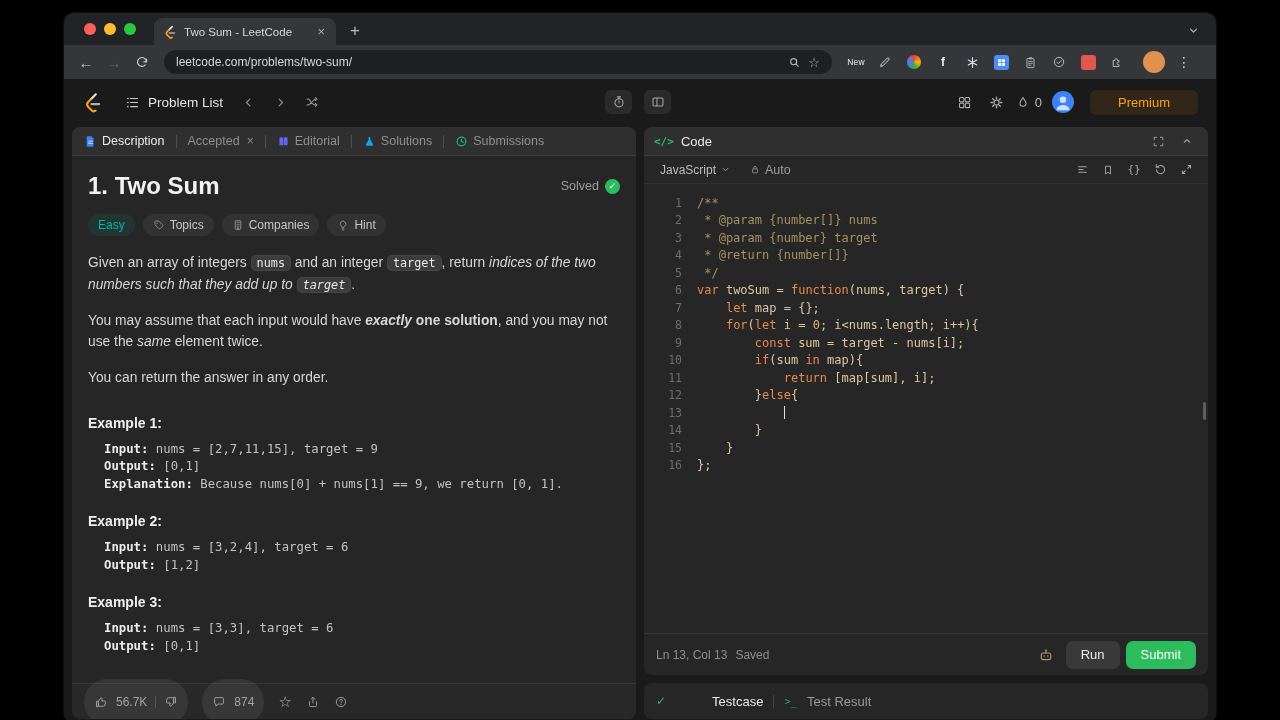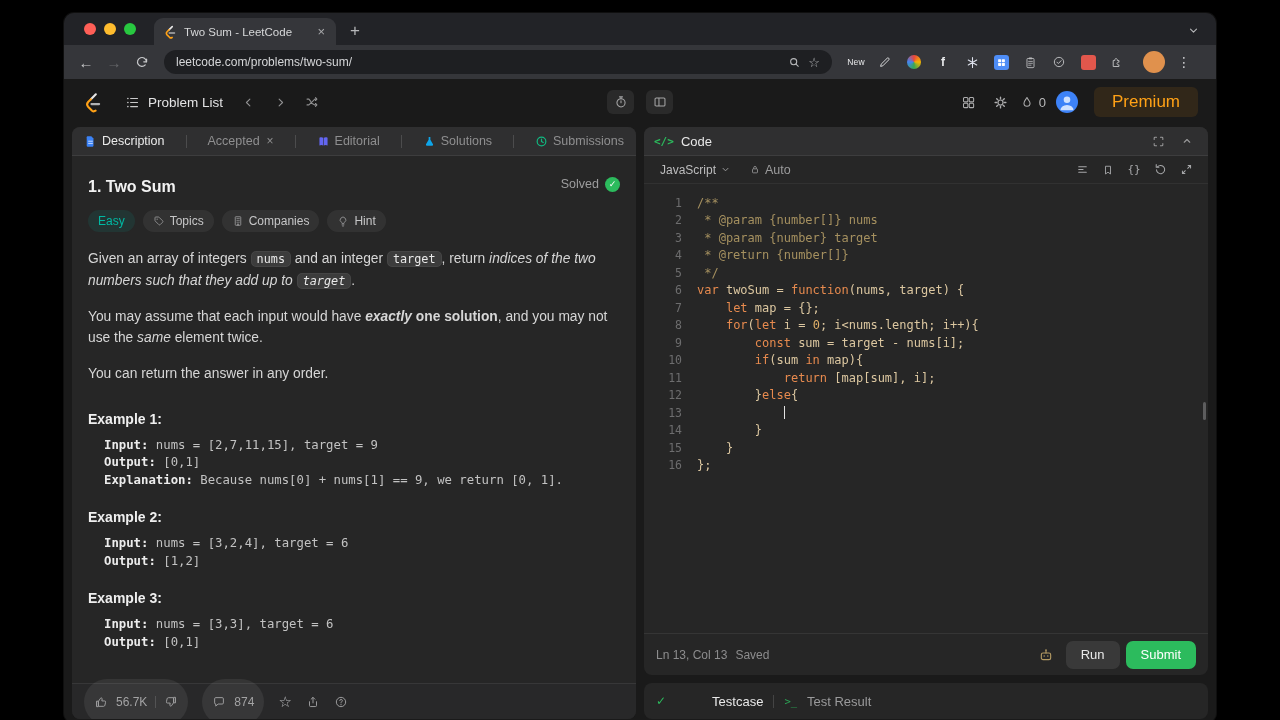--- a/index.html
+++ b/index.html
@@ -51,37 +51,37 @@
   .lc-nav{height:46px;flex:none;display:flex;align-items:center;padding:0 18px;gap:6px;}
   .pl-group{display:flex;align-items:center;gap:8px;margin-left:10px;padding:4px 6px;border-radius:6px;}
   .pl-label{font-size:13.5px;color:#e3e3e4;font-weight:500;}
   .nav-btn{width:26px;height:26px;display:flex;align-items:center;justify-content:center;border-radius:6px;}
   .tool-btn{width:27px;height:24px;background:rgba(255,255,255,.07);border-radius:6px;
     display:flex;align-items:center;justify-content:center;margin:0 3px;}
   .spacer{flex:1}
   .streak{display:flex;align-items:center;gap:5px;}
   .streak-n{font-size:13px;color:#b9b9ba;}
   .lc-avatar{width:22px;height:22px;border-radius:50%;background:#3d82f7;overflow:hidden;margin:0 4px;}
-  .premium{font-size:17px;color:var(--premium-orange);background:rgba(255,161,22,.1);
-    padding:5px 18px;border-radius:6px;margin-left:6px;}
+  .premium{font-size:13px;color:var(--premium-orange);background:rgba(255,161,22,.1);
+    padding:5px 28px;border-radius:6px;margin-left:6px;}
   .lc-main{flex:1;display:flex;gap:8px;padding:2px 8px 4px;min-height:0;}
   .panel{background:var(--panel);border-radius:8px;overflow:hidden;display:flex;flex-direction:column;}
   .left{width:calc(50% - 4px);flex:none;}
   .right-col{width:calc(50% - 4px);flex:none;display:flex;flex-direction:column;gap:8px;}
   
   .panel-tabs{height:29px;flex:none;background:var(--panel-head);display:flex;align-items:center;
-    padding:0 10px;gap:9px;border-bottom:1px solid var(--line);justify-content:space-between;}
+    padding:0 10px;gap:9px;border-bottom:1px solid var(--line);}
   .ptab{display:flex;align-items:center;gap:5px;font-size:12.5px;color:var(--muted);padding:0 2px;}
   .ptab.active{color:#ebebeb;font-weight:500;}
   .vdiv{width:1px;height:13px;background:rgba(255,255,255,.14);}
   .ptab-close{font-size:12px;color:#8d8d8e;margin-left:2px;}
   
   .desc-scroll{flex:1;overflow:hidden;padding:16px 16px 8px;}
   .title-row{display:flex;align-items:center;}
-  .p-title{font-size:16px;font-weight:600;color:#f2f2f2;flex:1;margin-top:6px;}
+  .p-title{font-size:24px;font-weight:600;color:#f2f2f2;flex:1;}
   .solved{display:flex;align-items:center;gap:6px;font-size:12.5px;color:#9d9d9e;}
   .check-badge{width:15px;height:15px;border-radius:50%;background:var(--accent-green);color:#fff;
     font-size:9px;display:flex;align-items:center;justify-content:center;}
   .chip-row{display:flex;align-items:center;gap:8px;margin-top:14px;}
   .chip{display:flex;align-items:center;gap:5px;font-size:12px;color:#c6c6c7;
     background:rgba(255,255,255,.06);border-radius:999px;padding:4px 10px;}
   .chip.easy{color:var(--easy-teal);background:rgba(0,184,163,.1);}
   [data-name="problem-description"]{margin-top:16px;}
   .para{font-size:13.8px;line-height:1.58;color:var(--txt);margin-bottom:14px;}
   .inline-code{font-family:"DejaVu Sans Mono",monospace;font-size:11.8px;color:#e9e9e9;

